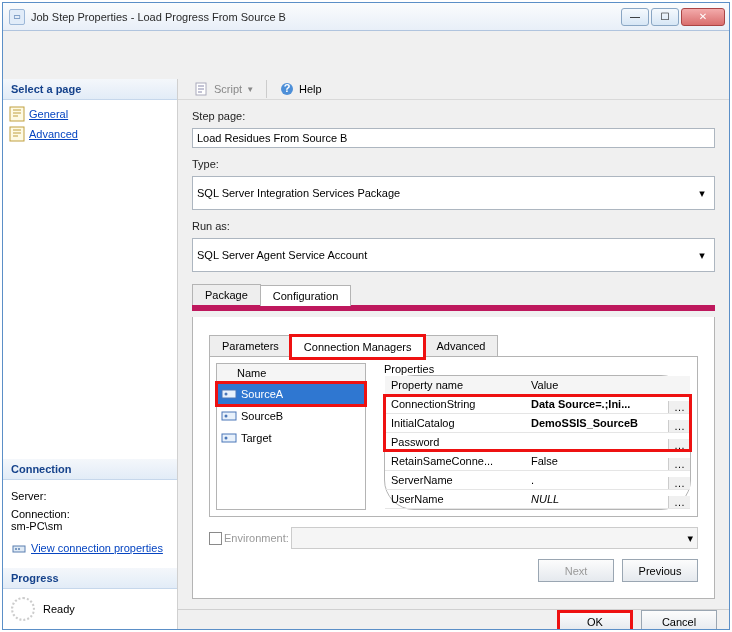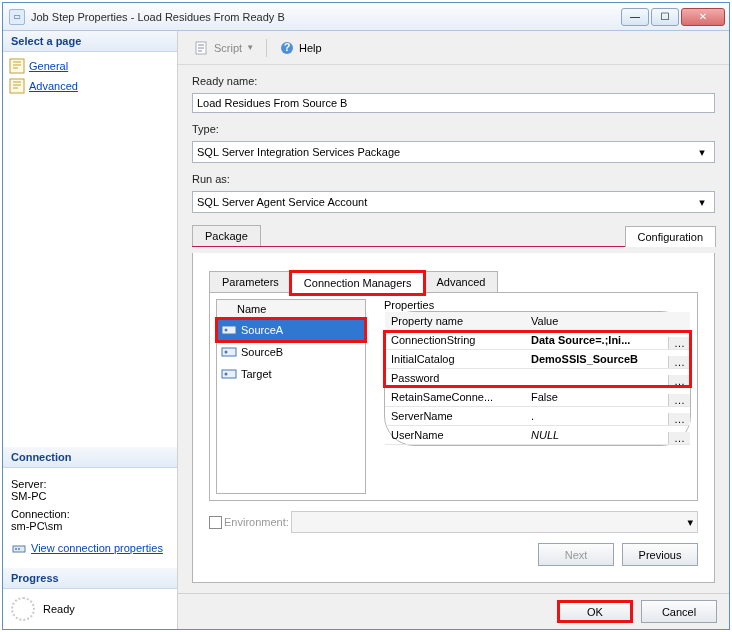--- a/index.html
+++ b/index.html
@@ -4,44 +4,44 @@
 <style>
 * { box-sizing: border-box; margin: 0; padding: 0; font-family: "Segoe UI", Tahoma, sans-serif; font-size: 11px; }
 body { background: #fff; padding: 2px; }
 .dialog { width: 728px; height: 628px; border: 1px solid #5b8fc7; background: #f0f0f0; display: flex; flex-direction: column; }
 .titlebar { height: 28px; background: linear-gradient(#fbfcfd, #e8eff8); border-bottom: 1px solid #b0c4de; display: flex; align-items: center; padding: 0 4px 0 6px; }
 .titlebar .icon { width: 16px; height: 16px; background: #e1ecf9; border: 1px solid #9db8d8; border-radius: 2px; margin-right: 6px; display: flex; align-items: center; justify-content: center; font-size: 8px; color: #2a5a9a;}
 .titlebar .title { color: #2a2a2a; flex: 1; }
 .titlebar .winbtns { display: flex; gap: 2px; }
 .winbtn { width: 28px; height: 18px; border: 1px solid #8aa6c4; border-radius: 3px; background: linear-gradient(#f5f9fd,#d7e6f5); display: flex; align-items: center; justify-content: center; font-size: 10px;}
 .winbtn.close { width: 44px; background: linear-gradient(#f3abab,#d96e6e); border-color:#a44; color:#fff;}
-.body { flex: 1; display: flex; overflow:hidden;}
+.body { flex: 1; display: flex; overflow:hidden;margin-top:48px;}
 .left { width: 175px; background: #fff; border-right: 1px solid #d0d0d0; display: flex; flex-direction: column; }
 .panelhdr { background: linear-gradient(#f4f7fb,#e2ecf7); border-bottom: 1px solid #c6d7eb; padding: 4px 8px; color: #15428b; font-weight: bold; }
 .pagelist { padding: 4px; }
 .pagelist .item { display: flex; align-items: center; padding: 2px 2px; }
 .pagelist .icon { width: 16px; height: 16px; margin-right: 4px; }
 .pagelist .lnk { color: #0645c1; text-decoration: underline; }
 .conninfo { padding: 4px 8px; }
 .conninfo .lbl { margin-top: 6px; }
 .conninfo a { color: #0645c1; text-decoration: underline; display:inline-block; }
 .progress { padding: 8px; display:flex; align-items:center; gap:8px;}
 .spinner { width: 24px; height: 24px; border: 2px dotted #ccc; border-radius: 50%;}
 .right { flex: 1; background: #f0f0f0; display: flex; flex-direction: column; }
 .toolbar { height: 34px; display: flex; align-items: center; gap: 6px; padding: 0 10px; border-bottom:1px solid #d9d9d9;}
 .tbbtn { display: flex; align-items: center; gap: 4px; padding: 2px 6px; color:#888;}
 .tbbtn.enabled { color:#000;}
 .tbicon { width: 16px; height: 16px; }
 .sep { width:1px; height:18px; background:#ccc;}
 .content { flex: 1; padding: 10px 14px; display:flex; flex-direction:column; gap:6px;}
 .fldlbl { color:#222; }
 .txtinput { width: 100%; height: 20px; border: 1px solid #adb6c0; background:#fff; padding: 2px 4px;}
-.dropdown { width:100%; height:22px; border:1px solid #adb6c0; background:#fff; display:flex; align-items:center; padding:0 4px; justify-content:space-between;}
+.dropdown { width:100%; height:34px; border:1px solid #adb6c0; background:#fff; display:flex; align-items:center; padding:0 4px; justify-content:space-between;}
 .dropdown .arrow { width:16px; text-align:center;}
-.tabstrip { display:flex; border-bottom:1px solid #be185d; margin-top:6px;justify-content:space-between;}
+.tabstrip { display:flex; border-bottom:6px solid #be185d; margin-top:6px;}
 .tab { padding:4px 12px; border:1px solid #b4b4b4; background:#eee; border-bottom:none; margin-right:-1px; position:relative; cursor:default;}
 .tab.active { background:#fff; z-index:2; top:1px;}
 .tabcontent { border:1px solid #b4b4b4; border-top:none; background:#fff; padding:16px; flex:1; display:flex; flex-direction:column;}
 .innerTabs { display:flex; border-bottom:1px solid #b4b4b4; margin-top:2px;}
 .innerpanel { border:1px solid #b4b4b4; border-top:none; flex:1; padding:6px; display:flex; gap:18px;}
 .cmlist { width:150px; border:1px solid #b4b4b4; background:#fff; }
 .cmlist .hdr { padding:3px 20px; border-bottom:1px solid #d0d0d0; background:#f5f5f5;}
 .cmlist .row { display:flex; align-items:center; padding:3px 4px; gap:4px;}
 .cmlist .row.sel { background:#2f77d1; color:#fff;}
 .cmicon { width:16px; height:16px; }
@@ -70,21 +70,21 @@
 .hl-prop { position:relative;border-radius:30px;}
 .hl-prop::before { content:""; position:absolute; top:18px; left:-2px; right:-2px; height:52px; border:3px solid #e11; pointer-events:none;}
 svg { display:block;}
 </style>
 </head>
 <body>
 
 <div class="dialog">
   <div class="titlebar">
     <div class="icon">▭</div>
-    <div class="title">Job Step Properties - Load Residues From Ready B</div>
+    <div class="title">Job Step Properties - Load Progress From Source B</div>
     <div class="winbtns">
       <div class="winbtn">—</div>
       <div class="winbtn">☐</div>
       <div class="winbtn close">✕</div>
     </div>
   </div>
 
   <div class="body">
     <div class="left">
       <div class="panelhdr">Select a page</div>
@@ -101,21 +101,20 @@
               <rect x="1" y="1" width="14" height="14" fill="#fefae4" stroke="#c0a040"></rect>
               <path d="M4 4h8M4 7h8M4 10h5" stroke="#c0a040"></path>
             </svg>
           <span class="lnk">Advanced</span>
         </div>
       </div>
       <div style="flex:1"></div>
       <div class="panelhdr">Connection</div>
       <div class="conninfo">
         <div class="lbl">Server:</div>
-        <div>SM-PC</div>
         <div class="lbl">Connection:</div>
         <div>sm-PC\sm</div>
         <div style="margin-top:8px; display:flex; align-items:center; gap:4px;">
           <svg width="16" height="16" viewBox="0 0 16 16">
               <rect x="2" y="6" width="12" height="6" fill="#dfeaf5" stroke="#5a7fb0"></rect>
               <circle cx="5" cy="9" r="1" fill="#5a7fb0"></circle>
               <circle cx="8" cy="9" r="1" fill="#5a7fb0"></circle>
             </svg>
           <a href="#">View connection properties</a>
         </div>
@@ -141,21 +140,21 @@
         <div class="tbbtn enabled">
           <svg class="tbicon" viewBox="0 0 16 16">
               <circle cx="8" cy="8" r="6" fill="#4d8fd8"></circle>
               <text x="8" y="11" text-anchor="middle" fill="#fff" font-size="9" font-weight="bold">?</text>
             </svg>
           <span>Help</span>
         </div>
       </div>
 
       <div class="content">
-        <div class="fldlbl">Ready name:</div>
+        <div class="fldlbl">Step page:</div>
         <input class="txtinput" value="Load Residues From Source B" style="">
 
         <div class="fldlbl" style="margin-top:4px">Type:</div>
         <div class="dropdown">
           <span>SQL Server Integration Services Package</span>
           <span class="arrow">▾</span>
         </div>
 
         <div class="fldlbl" style="margin-top:4px">Run as:</div>
         <div class="dropdown">

